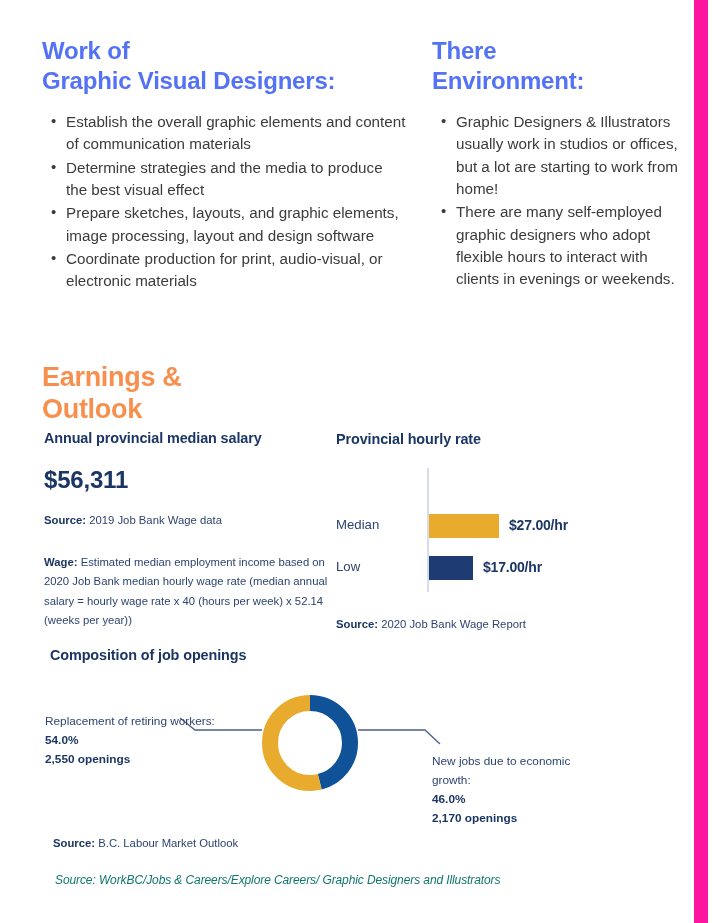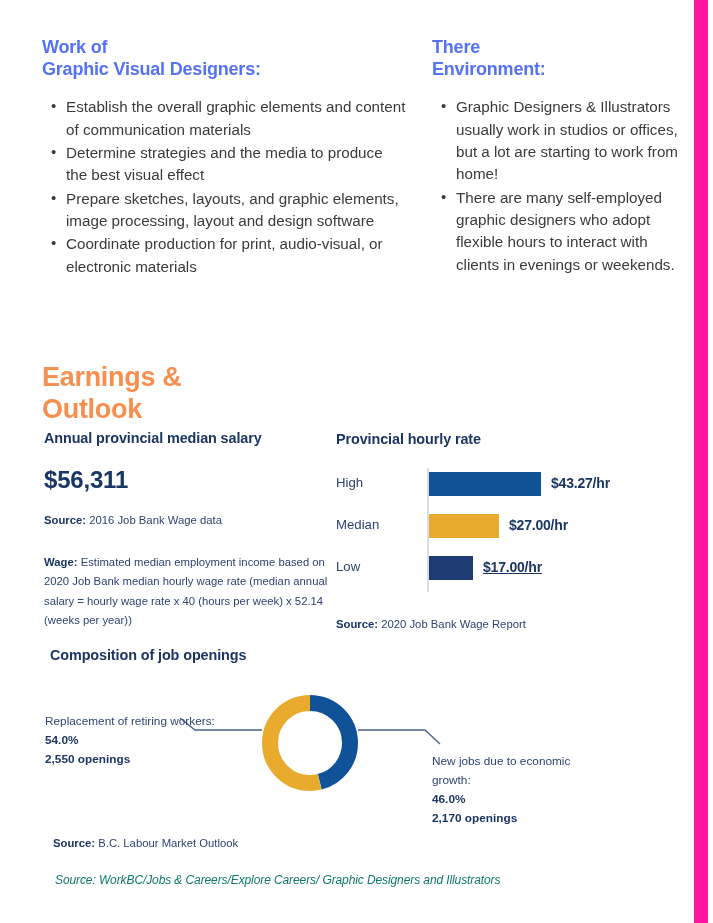--- a/index.html
+++ b/index.html
@@ -41,21 +41,21 @@
     width: 368px;
   }
   .col-right {
     position: absolute;
     left: 432px;
     top: 36px;
     width: 250px;
   }
   .blue-heading {
     color: #5472f5;
-    font-size: 18px;
+    font-size: 24px;
     font-weight: bold;
     line-height: 1.23;
     letter-spacing: -0.2px;
     margin: 0 0 16px 0;
   }
   .blue-heading .ln { display: block; }
 
   ul.bullets {
     margin: 4px;
     padding: 0 0 0 18px;
@@ -259,49 +259,44 @@
 <div class="earnings-title">
   <span class="ln">Earnings &amp;</span>
   <span class="ln">Outlook</span>
 </div>
 
 <div class="sub-heading salary-label">Annual provincial median salary</div>
 <div class="salary-value">$56,311</div>
 
 <div class="note-block src-salary">
   <b>Source:</b>
-  <span>2016 Job Bank Wage data</span>
+  <span>2019 Job Bank Wage data</span>
 </div>
 
 <div class="note-block note-salary">
   <b>Wage:</b>
   <span>Estimated median employment income based on 2020 Job Bank median hourly wage rate (median annual salary = hourly wage rate x 40 (hours per week) x 52.14 (weeks per year))</span>
 </div>
 
 <div class="sub-heading hourly-label">Provincial hourly rate</div>
 
 <div class="barchart">
   <div class="bar-axis"></div>
 
-  <div class="bar-row" style="top:6px;">
-    <div class="cat">High</div>
-    <div class="bar" id="bar0" style="width: 112px; background: rgb(15, 82, 152);"></div>
-    <div class="val" id="val0" style="left: 215px;">$43.27/hr</div>
-  </div>
 
   <div class="bar-row" style="top:48px;">
     <div class="cat">Median</div>
     <div class="bar" id="bar1" style="width: 70px; background: rgb(232, 171, 46);"></div>
     <div class="val" id="val1" style="left: 173px;">$27.00/hr</div>
   </div>
 
   <div class="bar-row" style="top:90px;">
     <div class="cat">Low</div>
     <div class="bar" id="bar2" style="width: 44px; background: rgb(31, 59, 115);"></div>
-    <div class="val" id="val2" style="left: 147px; text-decoration: underline;">$17.00/hr</div>
+    <div class="val" id="val2" style="left: 147px;">$17.00/hr</div>
   </div>
 </div>
 
 <div class="note-block src-bar">
   <b>Source:</b>
   <span>2020 Job Bank Wage Report</span>
 </div>
 
 <div class="sub-heading composition-label">Composition of job openings</div>
 

